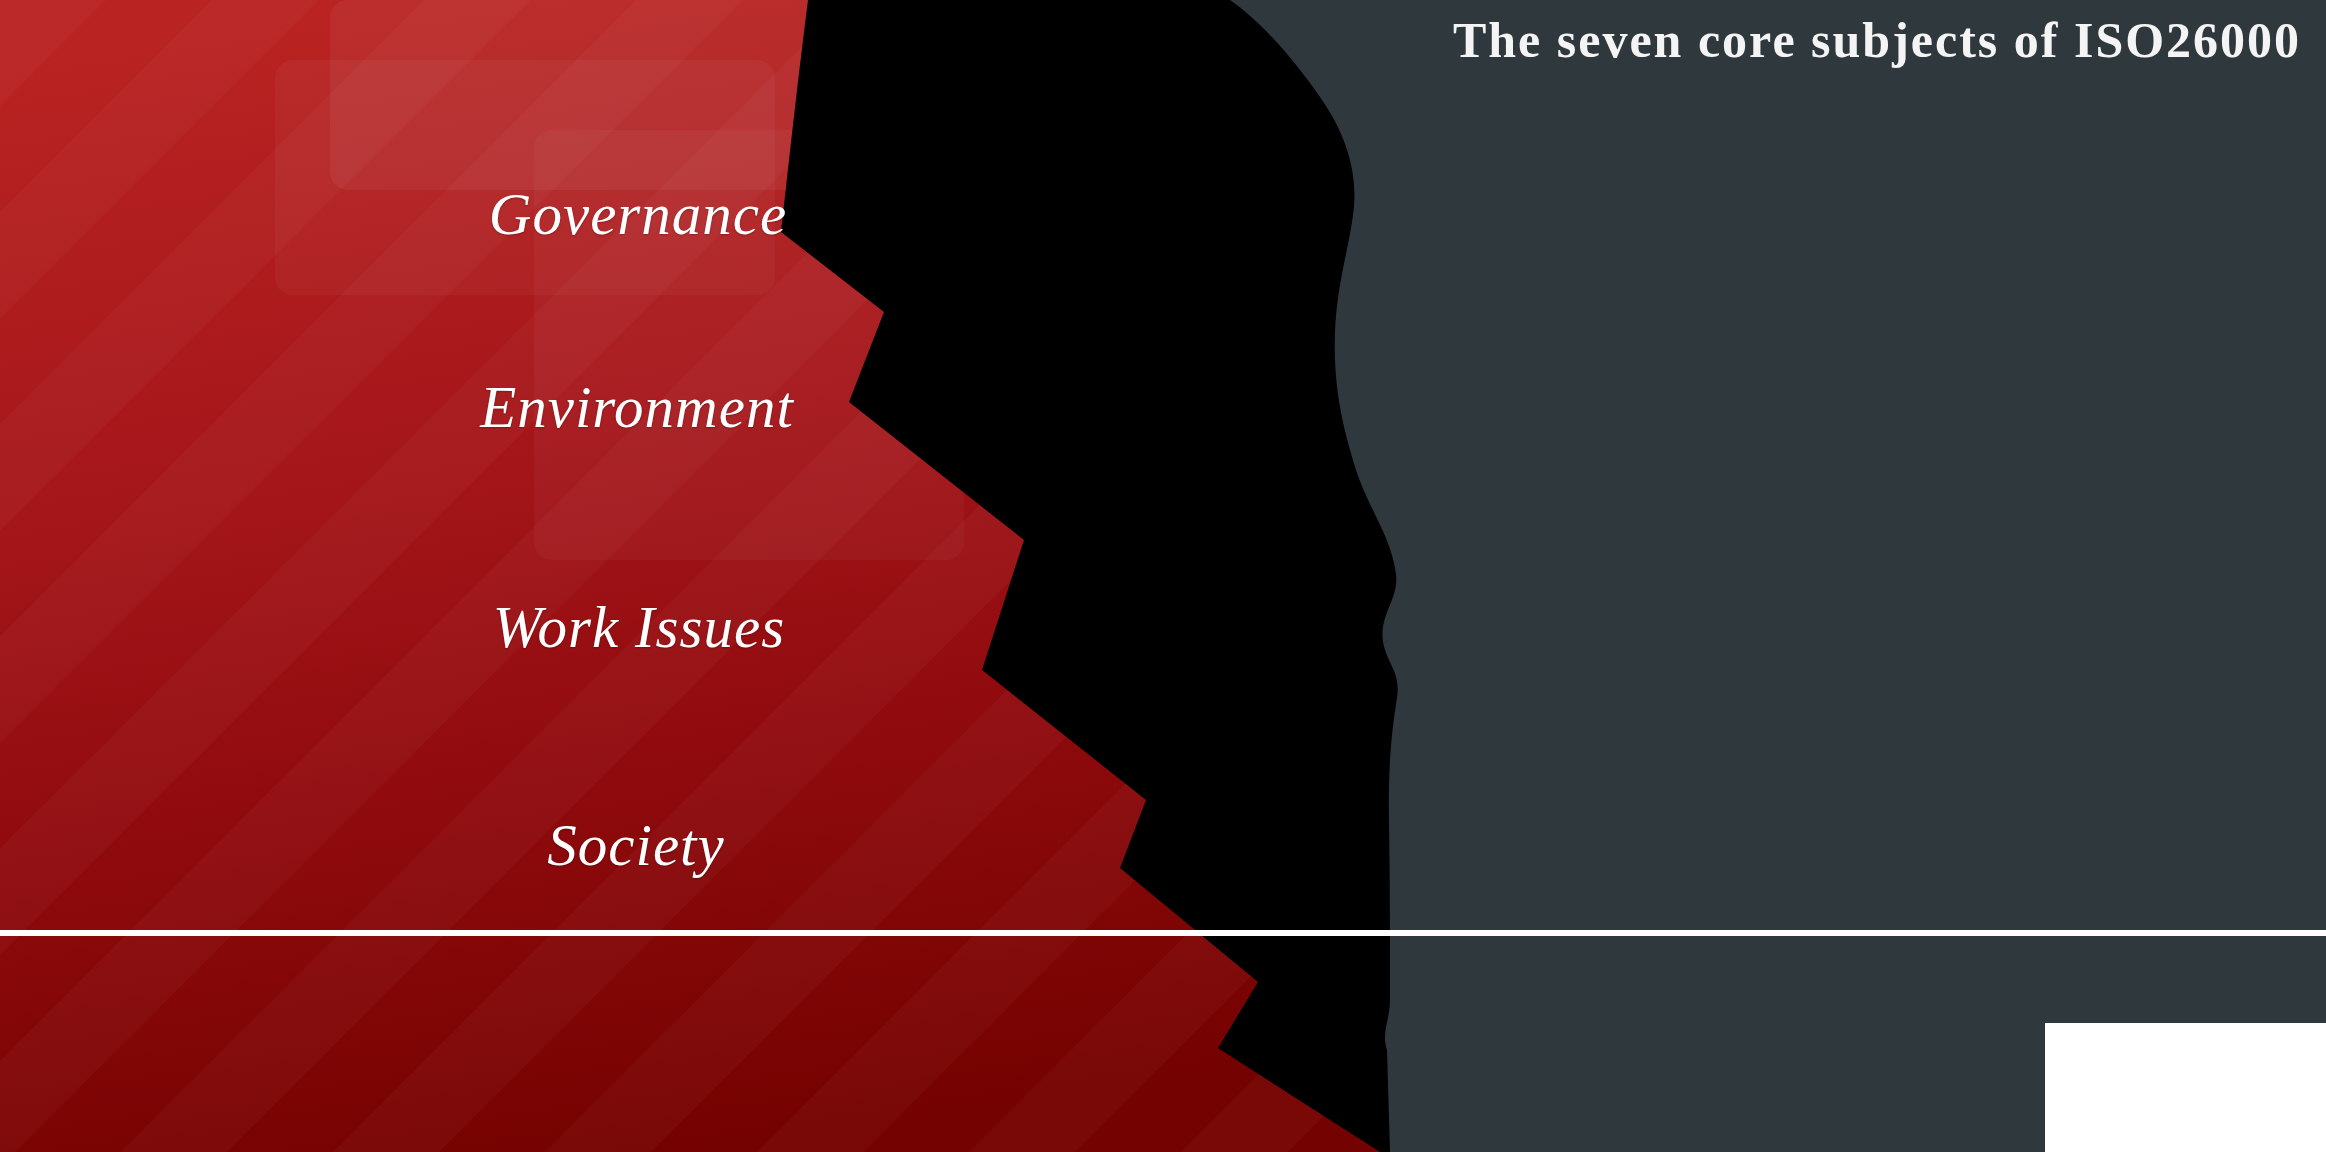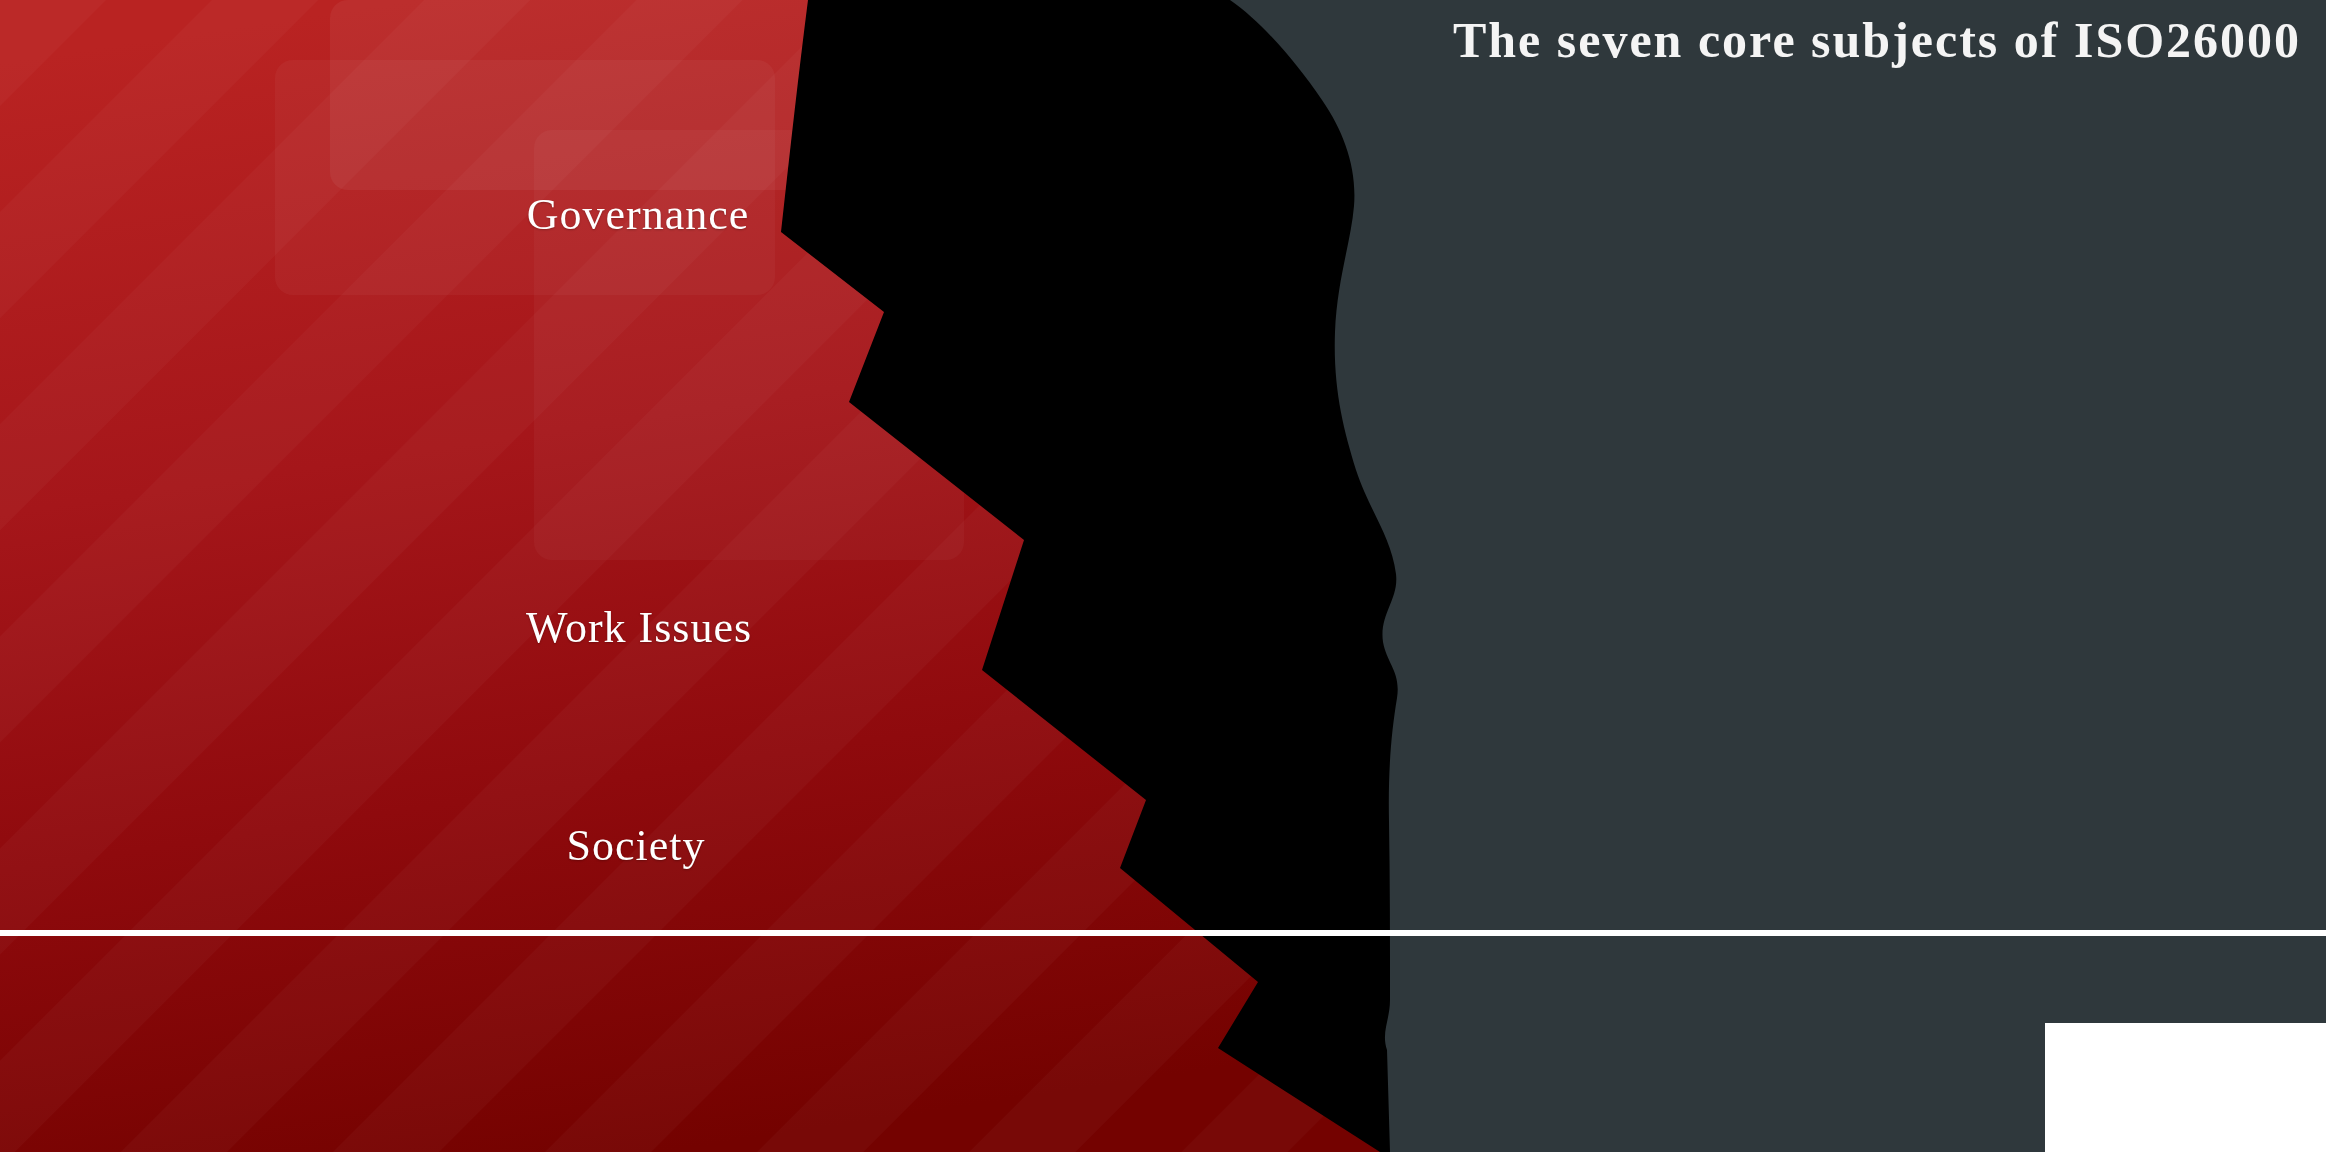--- a/index.html
+++ b/index.html
@@ -8,22 +8,23 @@
     --label-text:#ffffff; --title-text:#f4f4f4;
   }
   html,body{margin:0;padding:0;background:#000;}
   .stage{
     position:relative; width:2326px; height:1152px; overflow:hidden;
     font-family:"Liberation Serif", serif;
   }
   .stage svg{position:absolute;left:0;top:0;width:100%;height:100%;display:block;}
   .step-label{
     position:absolute; transform:translate(-50%,-50%);
-    color:var(--label-text); font-size:44px; letter-spacing:1px; white-space:nowrap;
+    color:var(--label-text); font-size:59px; letter-spacing:1px; white-space:nowrap;
     text-shadow:0 1px 2px rgba(0,0,0,.25);
+    font-style:italic;
   }
   .banner-title{
     position:absolute; transform:translate(-50%,-50%);
     color:var(--title-text); font-size:50px; font-weight:bold; letter-spacing:2px;
     white-space:nowrap;
   }
   .lbl-governance{left:638px; top:214px;}
   .lbl-environment{left:637px; top:407px;}
   .lbl-workstyle{left:639px; top:627px;}
   .lbl-society{left:636px; top:845px;}
@@ -79,18 +80,19 @@
 
       <rect x="0" y="0" width="1400" height="1152" fill="url(#diagStripes)" opacity="0.55"></rect>
     </g>
 
     <rect x="0" y="930" width="2326" height="6" style="fill:var(--divider)"></rect>
 
     <rect x="2045" y="1023" width="281" height="129" style="fill:var(--corner)"></rect>
   </svg>
 
   <div class="step-label lbl-governance">Governance</div>
+  <div class="step-label lbl-environment">Environment</div>
   <div class="step-label lbl-workstyle">Work Issues</div>
   <div class="step-label lbl-society">Society</div>
 
   <div class="banner-title">The seven core subjects of ISO26000</div>
 
 </div>
 
 </body></html>

